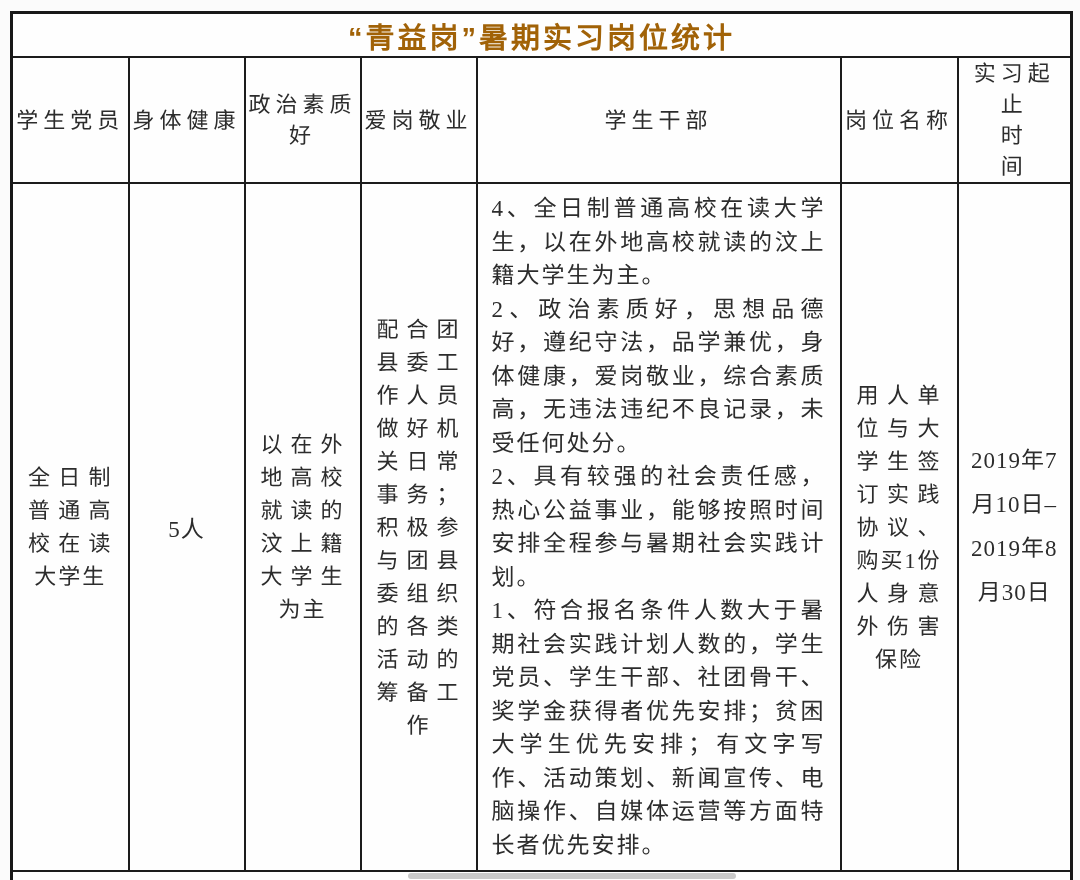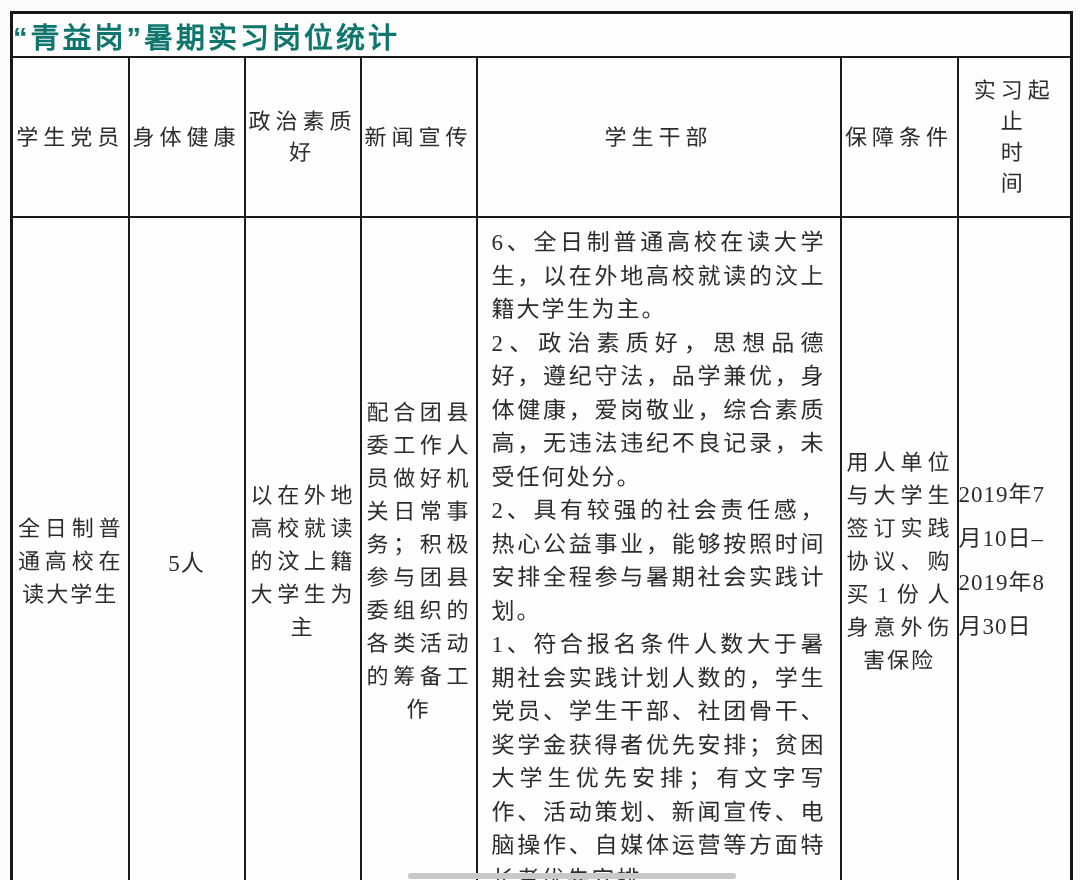--- a/index.html
+++ b/index.html
@@ -26,40 +26,40 @@
     padding: 0;
     vertical-align: middle;
     overflow: hidden;
   }
   .title-cell {
     height: 34px;
     font-family: "Liberation Sans", "DejaVu Sans", sans-serif;
     font-weight: bold;
     font-size: 29px;
     letter-spacing: 3px;
-    text-align: left;
-    color: #0f766e;
+    text-align: center;
+    color: #a16207;
   }
   tr.header-row th {
     height: 73px;
     font-weight: normal;
     font-size: 22px;
     letter-spacing: 5px;
     text-align: center;
     line-height: 31px;
     white-space: pre-line;
-    padding: 17px 2px;
+    padding: 0 2px;
   }
   .cjk-block {
     font-size: 22px;
     letter-spacing: 2px;
     line-height: 33px;
     text-align: justify;
     text-align-last: center;
-    padding: 6px 5px;
+    padding: 6px 15px;
     word-break: break-all;
   }
   .cell-headcount {
     font-size: 23px;
     text-align: center;
     letter-spacing: 1px;
   }
   .cell-requirements {
     vertical-align: middle;
     padding: 8px 14px;
@@ -67,20 +67,21 @@
   }
   .cell-requirements p {
     margin: 0;
     text-align: justify;
     letter-spacing: 2px;
     line-height: 33.5px;
     word-break: break-all;
   }
   .cell-period {
     font-size: 23px;
+    text-align: center;
     line-height: 44px;
     white-space: pre-line;
     letter-spacing: 1px;
     margin-left: 15px;
   }
   .footer-cell {
     height: 45px;
     font-size: 23px;
     text-align: center;
     letter-spacing: 2px;
@@ -107,33 +108,33 @@
     <col style="width:114px">
   </colgroup>
   <tbody>
       <tr>
     <td class="title-cell" colspan="7">“青益岗”暑期实习岗位统计</td>
   </tr>
   <tr class="header-row">
     <th>学生党员</th>
     <th>身体健康</th>
     <th>政治素质好</th>
-    <th>新闻宣传</th>
+    <th>爱岗敬业</th>
     <th>学生干部</th>
-    <th>保障条件</th>
+    <th>岗位名称</th>
     <th>实习起止
 时　　间</th>
   </tr>
   <tr>
     <td class="cjk-block">全日制普通高校在读大学生</td>
     <td class="cell-headcount">5人</td>
     <td class="cjk-block">以在外地高校就读的汶上籍大学生为主</td>
     <td class="cjk-block">配合团县委工作人员做好机关日常事务；积极参与团县委组织的各类活动的筹备工作</td>
     <td class="cell-requirements">
-      <p>6、全日制普通高校在读大学生，以在外地高校就读的汶上籍大学生为主。</p>
+      <p>4、全日制普通高校在读大学生，以在外地高校就读的汶上籍大学生为主。</p>
       <p>2、政治素质好，思想品德好，遵纪守法，品学兼优，身体健康，爱岗敬业，综合素质高，无违法违纪不良记录，未受任何处分。</p>
       <p>2、具有较强的社会责任感，热心公益事业，能够按照时间安排全程参与暑期社会实践计划。</p>
       <p>1、符合报名条件人数大于暑期社会实践计划人数的，学生党员、学生干部、社团骨干、奖学金获得者优先安排；贫困大学生优先安排；有文字写作、活动策划、新闻宣传、电脑操作、自媒体运营等方面特长者优先安排。</p>
     </td>
     <td class="cjk-block">用人单位与大学生签订实践协议、购买1份人身意外伤害保险</td>
     <td class="cell-period">2019年7
 月10日–
 2019年8
 月30日</td>
   </tr>

